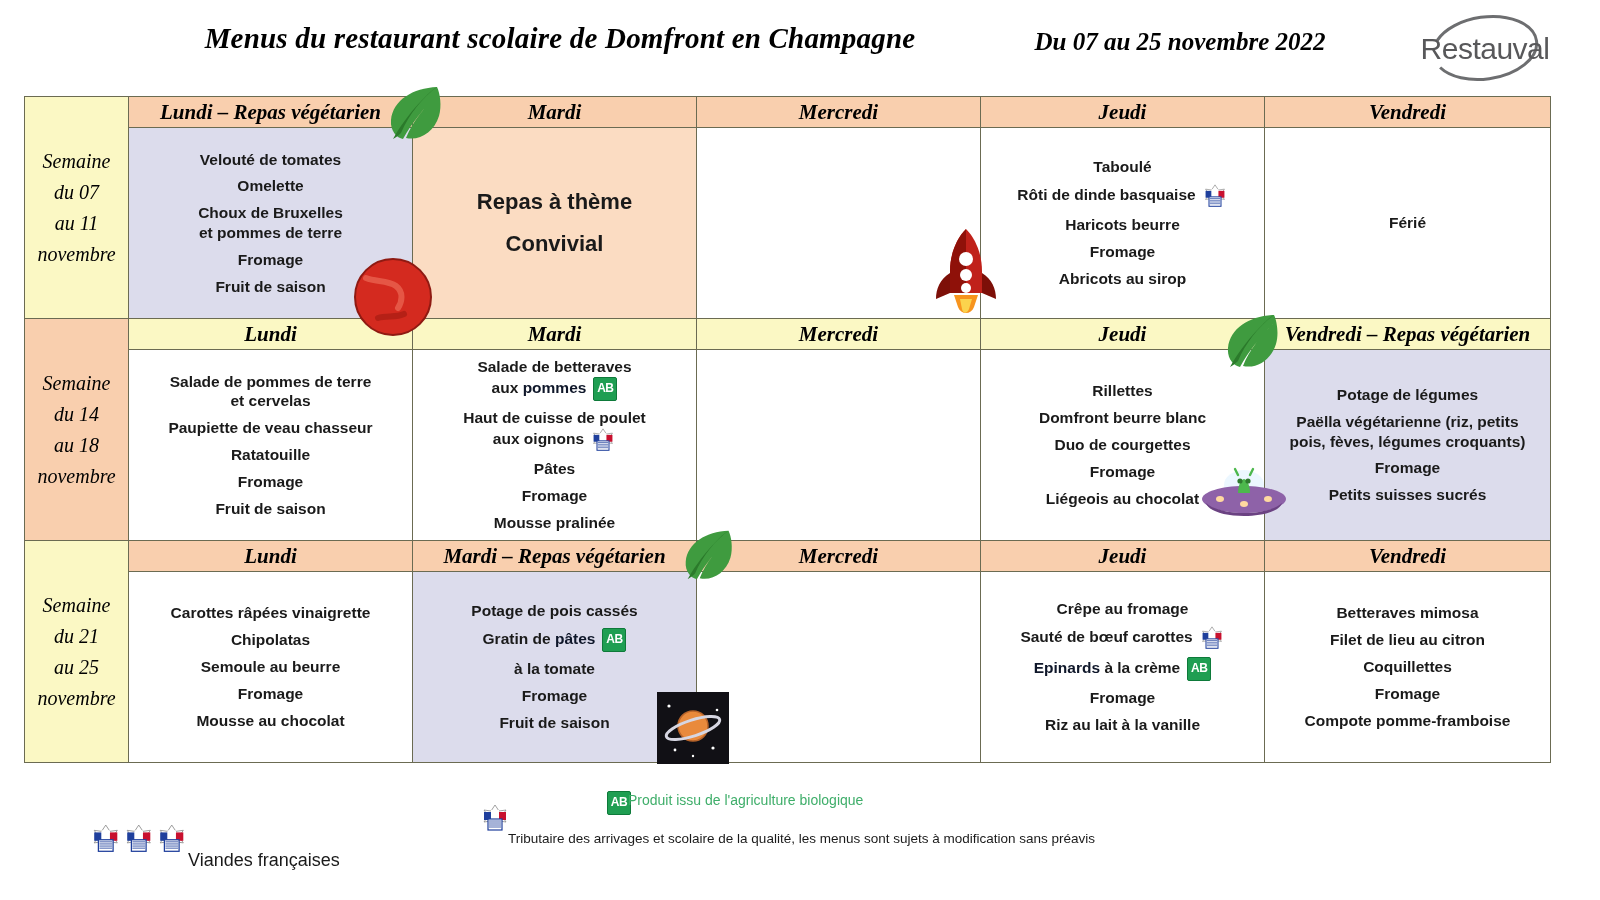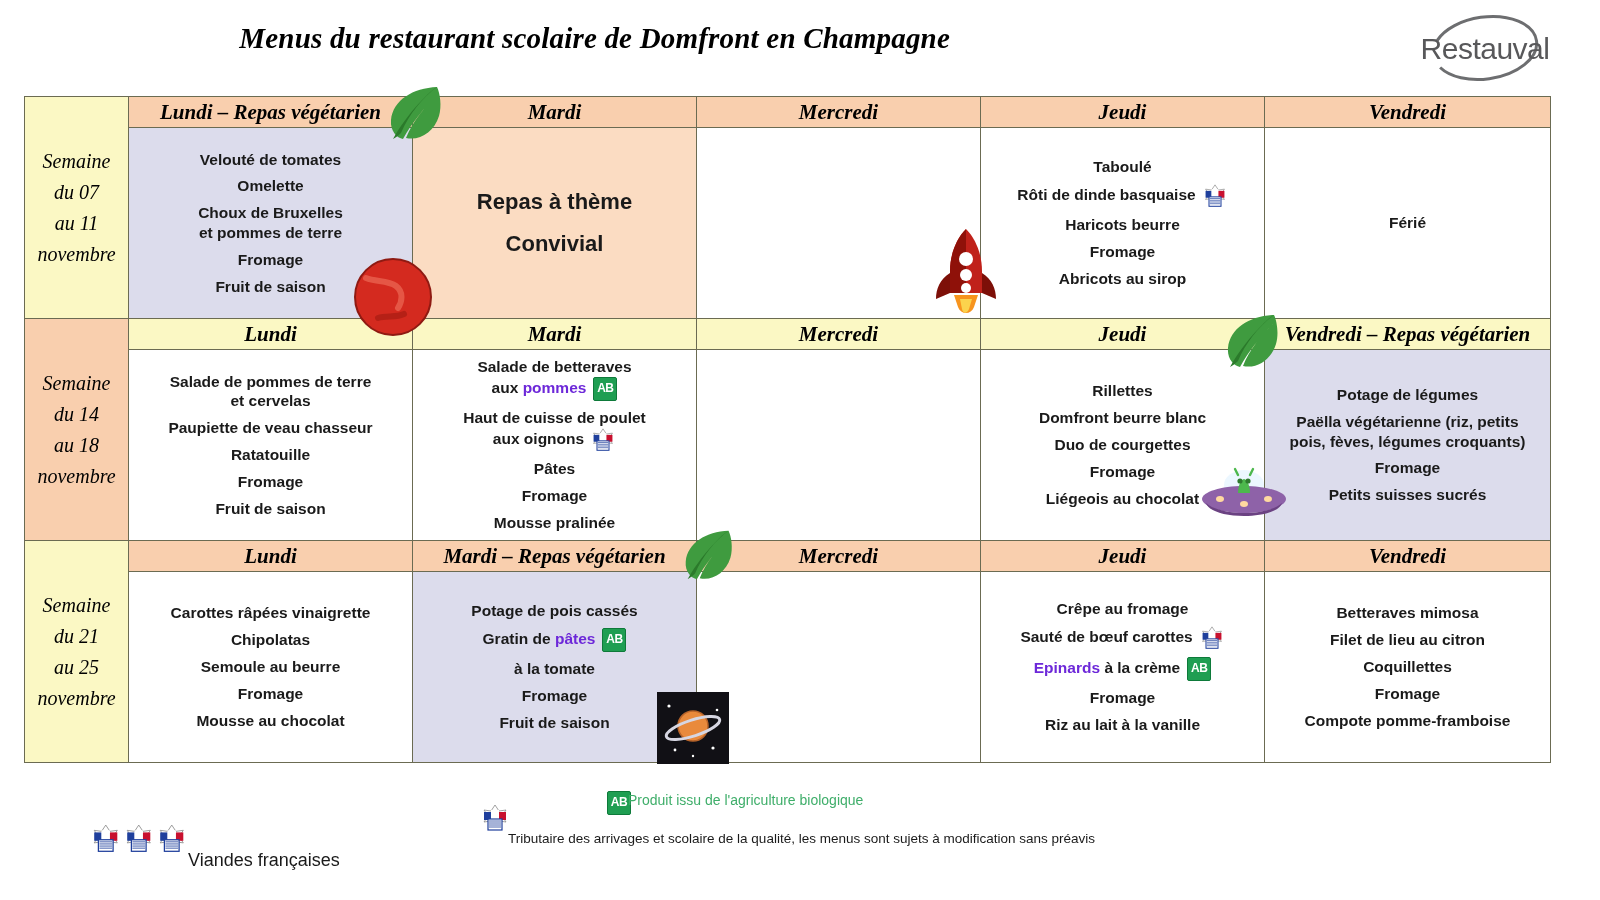--- a/index.html
+++ b/index.html
@@ -7,21 +7,21 @@
     width:1600px;height:900px;
     background:#ffffff;
     font-family:"Liberation Sans", sans-serif;
     overflow:hidden;
     position:relative;
   }
   
   .header{position:absolute;left:0;top:0;width:1600px;height:92px;}
   .doc-title{
     position:absolute;left:170px;top:22px;width:780px;
-    text-align:right;
+    text-align:center;
     font-family:"Liberation Serif", serif;
     font-style:italic;font-weight:bold;
     font-size:29px;color:#000;
     letter-spacing:.2px;
   }
   .doc-period{
     position:absolute;left:1000px;top:28px;width:360px;
     text-align:center;
     font-family:"Liberation Serif", serif;
     font-style:italic;font-weight:bold;
@@ -71,21 +71,21 @@
     text-align:center;
     font-size:15.5px;
     font-weight:bold;
     color:#1a1a1a;
     padding:8px 6px;
     line-height:1.28;
   }
   .daycell .dish{margin:7px 8px;position:relative;}
   .daycell .dish.big{font-size:22px;font-weight:bold;margin:14px 0;}
   .daycell.empty{}
-  .green{color:#6d28d9;}
+  .green{color:#0f172a;}
   
   .c-yellow{background:#fbf8c4;}
   .c-peach{background:#f9cfae;}
   .c-lav{background:#dcdcec;}
   .c-peachlite{background:#fbdcc2;}
   .c-white{background:#ffffff;}
 
   
   .ab{
     display:inline-block;vertical-align:middle;
@@ -116,20 +116,21 @@
   #planet-red{left:352px;top:256px;}
   #rocket{left:930px;top:227px;}
   #ufo{left:1196px;top:455px;}
   #saturn{left:657px;top:692px;}
 </style>
 </head>
 <body>
 
 <div class="header">
   <div class="doc-title">Menus du restaurant scolaire de Domfront en Champagne</div>
+  <div class="doc-period">Du 07 au 25 novembre 2022</div>
   <div class="logo">
     <svg width="190" height="72" viewBox="0 0 190 72">
       <ellipse cx="95" cy="36" rx="52" ry="31" fill="none" stroke="#6d6e70" stroke-width="3" stroke-dasharray="118 30 118 30" transform="rotate(-8 95 36)"></ellipse>
     </svg>
     <div class="logo-text">Restauval</div>
   </div>
 </div>
 
 <div class="sheet">
   <table class="menu">

